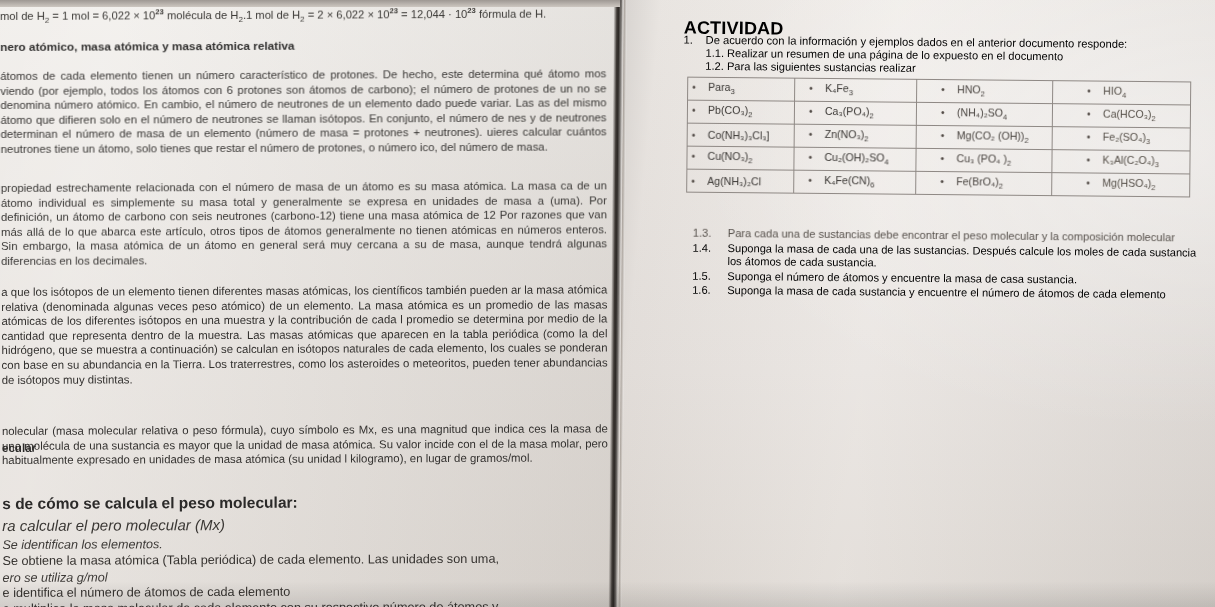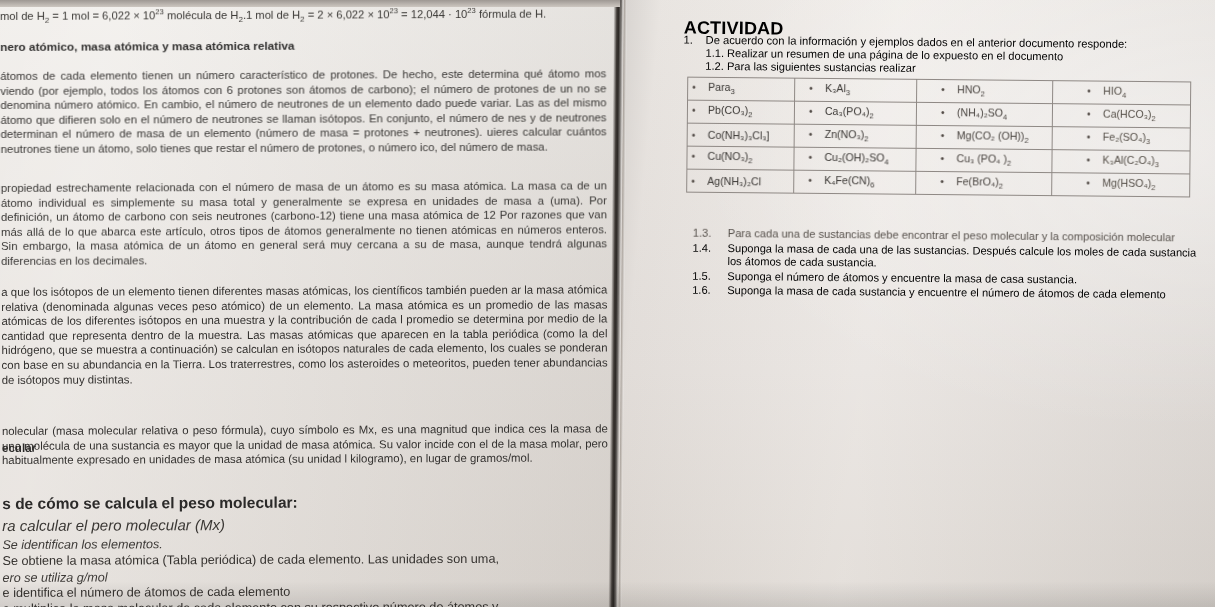--- a/index.html
+++ b/index.html
@@ -84,21 +84,21 @@
     color:#33312f;
   }
   .eqline{font-size:11.2px;color:#34322f;}
   .sec-h{font-size:11.8px;font-weight:bold;color:#2b2a29;}
   .sec-h2{font-size:11.6px;font-weight:bold;color:#2b2a29;}
   .bold-ital{font-weight:bold;font-size:15.5px;}
   .ital{font-style:italic;font-size:15px;color:#3a3734;}
   .ital-sm{font-style:italic;font-size:12.6px;color:#3d3a37;}
   .plain-sm{font-size:12.7px;color:#34312e;}
   sub{font-size:.72em;}
-  sup{font-size:.68em;}
+  sup{font-size:.68em;font-weight:bold;}
   .soft2{filter:blur(.22px);opacity:.96;}
   .rp-wrap{
     position:absolute;left:622px;top:0;width:593px;height:607px;
     transform:rotate(0.55deg);transform-origin:0 0;
   }
   .act-title{position:absolute;left:62px;top:17px;font-weight:bold;font-size:18px;letter-spacing:.2px;}
   .item1{position:absolute;left:62px;top:33px;width:505px;font-size:11.2px;}
   .item1 .num{position:absolute;left:0;top:0;}
   .item1 .txt{display:block;margin-left:22px;}
   .sub11{position:absolute;left:84px;top:46px;font-size:11.1px;}
@@ -200,21 +200,21 @@
     </div>
     <div class="sub12">
       <span>1.2.</span>
       <span>Para las siguientes sustancias realizar</span>
     </div>
 
     <table class="subs">
       <tbody>
           <tr>
             <td class="c1 "><span class="bul">•</span><span>Para</span><sub>3</sub></td>
-            <td class="c2 "><span class="bul">•</span><span>K₃Al</span><sub>3</sub></td>
+            <td class="c2 "><span class="bul">•</span><span>K₄Fe</span><sub>3</sub></td>
             <td class="c3 col-fade3"><span class="bul">•</span><span>HNO</span><sub>2</sub></td>
             <td class="c4 col-fade4"><span class="bul">•</span><span>HIO</span><sub>4</sub></td>
           </tr>
           <tr>
             <td class="c1 "><span class="bul">•</span><span>Pb(CO₃)</span><sub>2</sub></td>
             <td class="c2 "><span class="bul">•</span><span>Ca₃(PO₄)</span><sub>2</sub></td>
             <td class="c3 col-fade3"><span class="bul">•</span><span>(NH₄)₂SO</span><sub>4</sub></td>
             <td class="c4 col-fade4"><span class="bul">•</span><span>Ca(HCO₃)</span><sub>2</sub></td>
           </tr>
           <tr>

